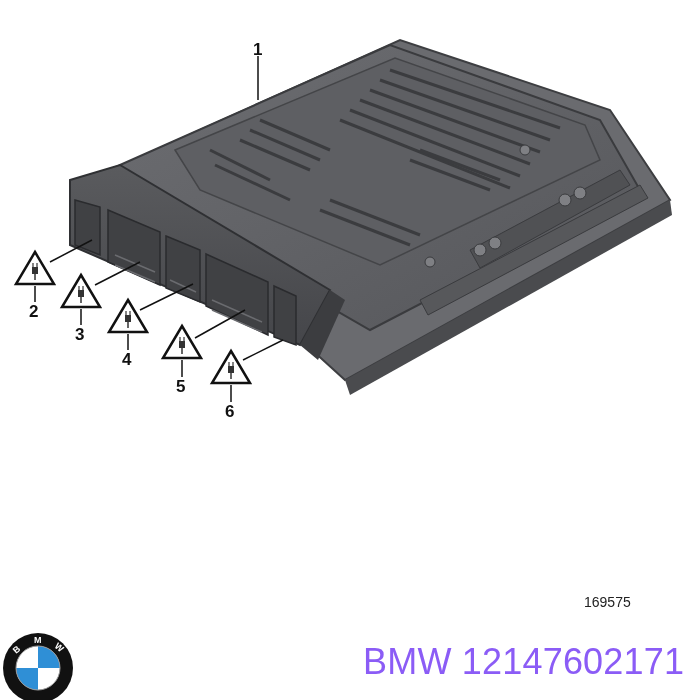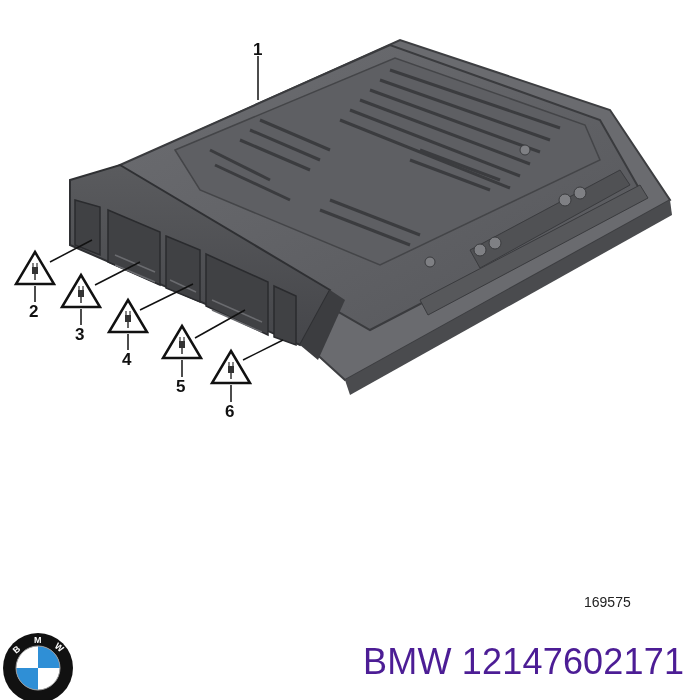--- a/index.html
+++ b/index.html
@@ -3,21 +3,21 @@
 <meta charset="utf-8">
 <style>
   html, body { margin: 0; padding: 0; background: #ffffff; }
   body { width: 700px; height: 700px; position: relative; overflow: hidden;
          font-family: "Liberation Sans", sans-serif; }
   #stage { position: absolute; left: 0; top: 0; width: 700px; height: 700px; }
   .callout-num { position: absolute; font-family: "Liberation Sans", sans-serif;
                  font-weight: bold; font-size: 17px; color: #111; }
   .ref-num { position: absolute; left: 568px; top: 594px; font-size: 14px; color: #222;
              font-family: "Liberation Sans", sans-serif; margin-left: 16px; }
-  .part-caption { position: absolute; left: 363px; top: 641px; font-size: 36px; color: #4c1d95;
+  .part-caption { position: absolute; left: 363px; top: 641px; font-size: 36px; color: #8b5cf6;
                   font-family: "Liberation Sans", sans-serif; letter-spacing: 0.2px; }
   .logo { position: absolute; left: 2px; top: 632px; width: 72px; height: 72px; }
 </style>
 </head>
 <body>
 
 <div id="stage">
   <svg width="700" height="700" viewBox="0 0 700 700">
     <defs>
       <linearGradient id="topG" x1="0" y1="0" x2="1" y2="1">

